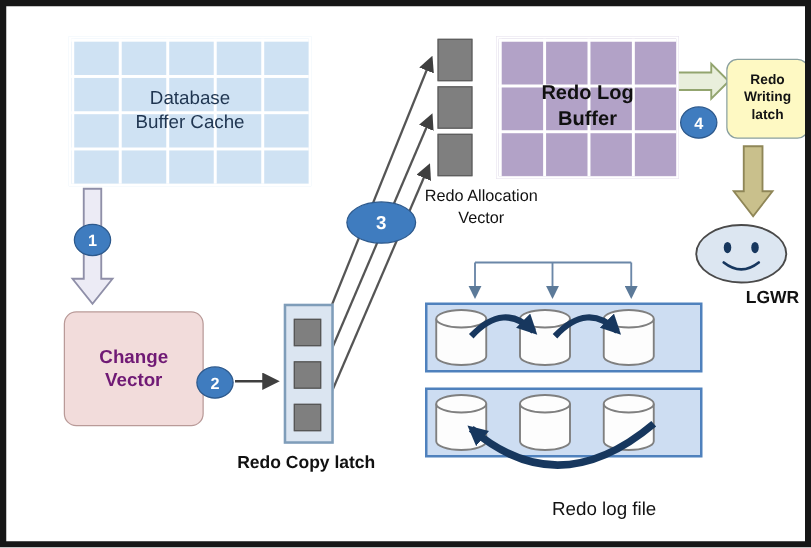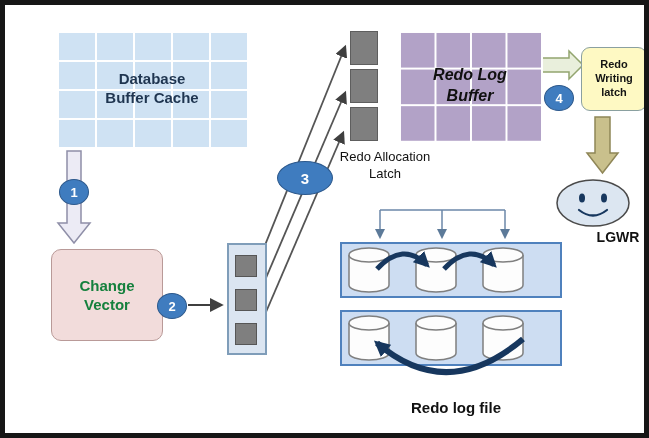--- a/index.html
+++ b/index.html
@@ -13,32 +13,32 @@
 
   
   .grid-box { position:absolute; display:flex; align-items:center; justify-content:center;
     text-align:center; }
   .buffer-cache {
     left:50px; top:24px; width:190px; height:116px;
     background-color:#cfe2f3;
     background-image:linear-gradient(to right,#ffffff 2px,rgba(0,0,0,0) 2px),
                      linear-gradient(to bottom,#ffffff 2px,rgba(0,0,0,0) 2px);
     background-size:38px 29px; border:2px solid #ffffff;
-    color:#1f3550; font-weight:bold; font-size:15px;text-align:center;
+    color:#1f3550; font-weight:normal; font-size:15px;text-align:center;
   }
   .buffer-cache span { width:105px; line-height:1.25; }
   .redo-log-buffer {
     left:392px; top:24px; width:142px; height:110px;
     background-color:#b2a2c7;
     background-image:linear-gradient(to right,#ffffff 2px,rgba(0,0,0,0) 2px),
                      linear-gradient(to bottom,#ffffff 2px,rgba(0,0,0,0) 2px);
     background-size:35.5px 36.6px; border:2px solid #ffffff;
     color:#101010; font-weight:bold; font-size:16px;
   }
-  .redo-log-buffer span { width:100px; line-height:1.3;font-style:italic; }
+  .redo-log-buffer span { width:100px; line-height:1.3; }
 
   
   .alloc-sq { position:absolute; left:345px; width:26px; height:32px;
     background:#7f7f7f; border:1px solid #5e5e5e; }
 
   
   .copy-latch { left:222px; top:238px; width:36px; height:108px;
     background:#dbe5f1; border:2px solid #7f9db9; }
   .copy-sq { position:absolute; left:230px; width:20px; height:20px;
     background:#7f7f7f; border:1px solid #565656; }
@@ -48,35 +48,35 @@
     border-radius:50%; color:#fff; font-weight:bold; display:flex;
     align-items:center; justify-content:center; font-size:13px; }
   .b1 { left:54px;  top:174px; width:28px; height:24px; }
   .b2 { left:152px; top:288px; width:28px; height:24px; }
   .b3 { left:272px; top:156px; width:54px; height:32px; font-size:15px; }
   .b4 { left:539px; top:80px;  width:28px; height:24px; }
 
   
   .change-vector { left:46px; top:244px; width:110px; height:90px;
     background:#f2dcdb; border:1.5px solid #b99a98; border-radius:10px;
-    font-weight:bold; font-size:15px; color:#15803d; }
+    font-weight:bold; font-size:15px; color:#701a75; }
   .change-vector span { width:75px; line-height:1.3; }
 
   .writing-latch { left:576px; top:42px; width:64px; height:62px;
     background:#fef9c3; border:1.5px solid #8aa0a0; border-radius:9px;
     font-weight:bold; font-size:11px; color:#141414; }
   .writing-latch span { width:48px; line-height:1.25; }
 
   
   .lbl { position:absolute; text-align:center; color:#111; }
   .lbl-pga { left:38px; top:348px; width:126px; font-weight:bold; font-size:14px; line-height:1.3; }
   .lbl-copy { left:172px; top:356px; width:136px; font-weight:bold; font-size:14px; }
   .lbl-alloc { left:318px; top:144px; width:124px; font-size:13px; line-height:1.3; }
   .lbl-lgwr { left:581px; top:224px; width:64px; font-weight:bold; font-size:14px; }
-  .lbl-file { left:382px; top:394px; width:138px; font-weight:bold; font-size:15px; }
+  .lbl-file { left:382px; top:394px; width:138px; font-weight:normal; font-size:15px;text-align:right; }
 </style>
 </head>
 <body>
 
 <div class="frame">
 
   <svg class="overlay" viewBox="0 0 639 428">
     <defs>
       <marker id="m-dark" viewBox="0 0 10 10" refX="8" refY="5" markerWidth="7" markerHeight="7" orient="auto">
         <path d="M0,0 L10,5 L0,10 Z" fill="#3f3f3f"></path>
@@ -168,17 +168,18 @@
   <div class="abs copy-latch"></div>
   <div class="copy-sq" style="top:250px"></div>
   <div class="copy-sq" style="top:284px"></div>
   <div class="copy-sq" style="top:318px"></div>
 
   <div class="badge b1">1</div>
   <div class="badge b2">2</div>
   <div class="badge b3">3</div>
   <div class="badge b4">4</div>
 
-  <div class="lbl lbl-alloc">Redo Allocation Latch</div>
+  <div class="lbl lbl-copy">Redo Copy latch</div>
+  <div class="lbl lbl-alloc">Redo Allocation Vector</div>
   <div class="lbl lbl-lgwr">LGWR</div>
   <div class="lbl lbl-file">Redo log file</div>
 
 </div>
 
 </body></html>

